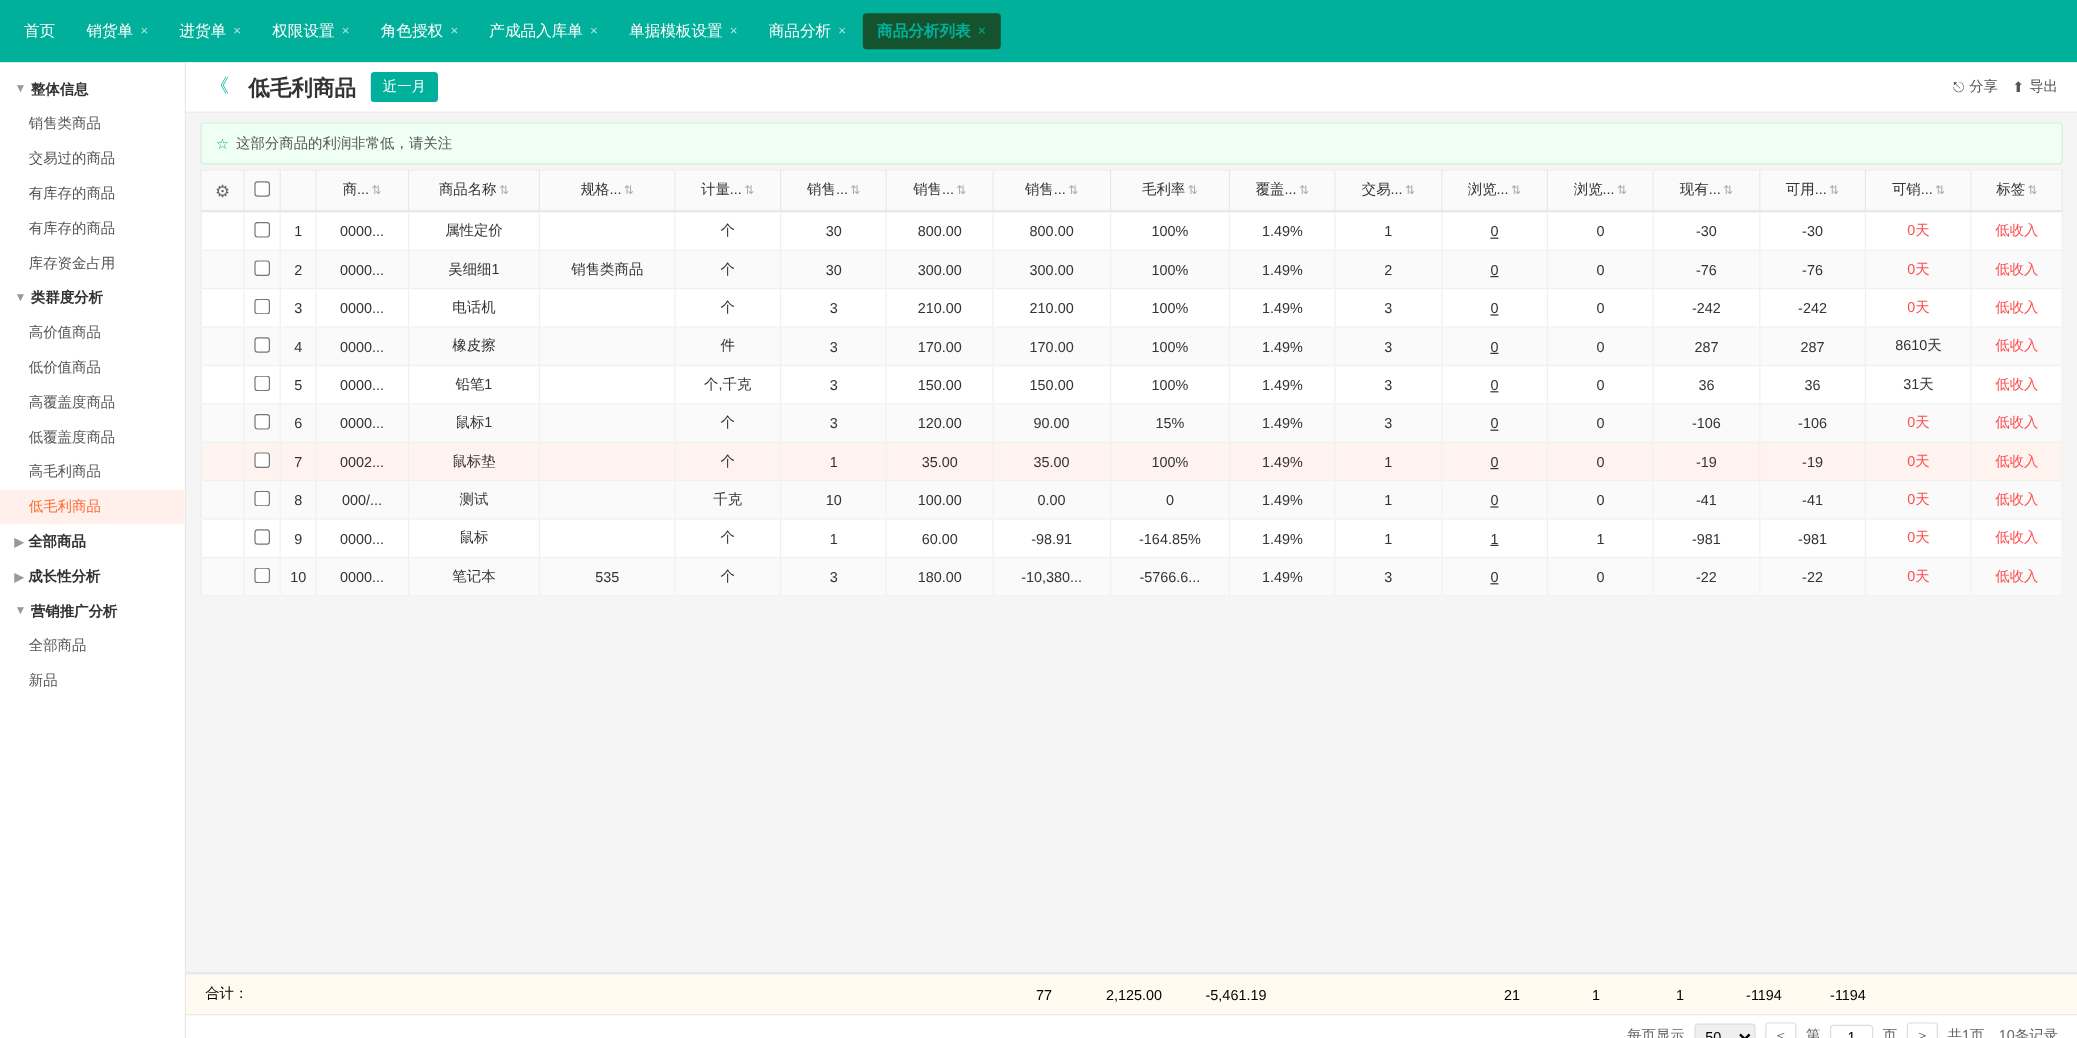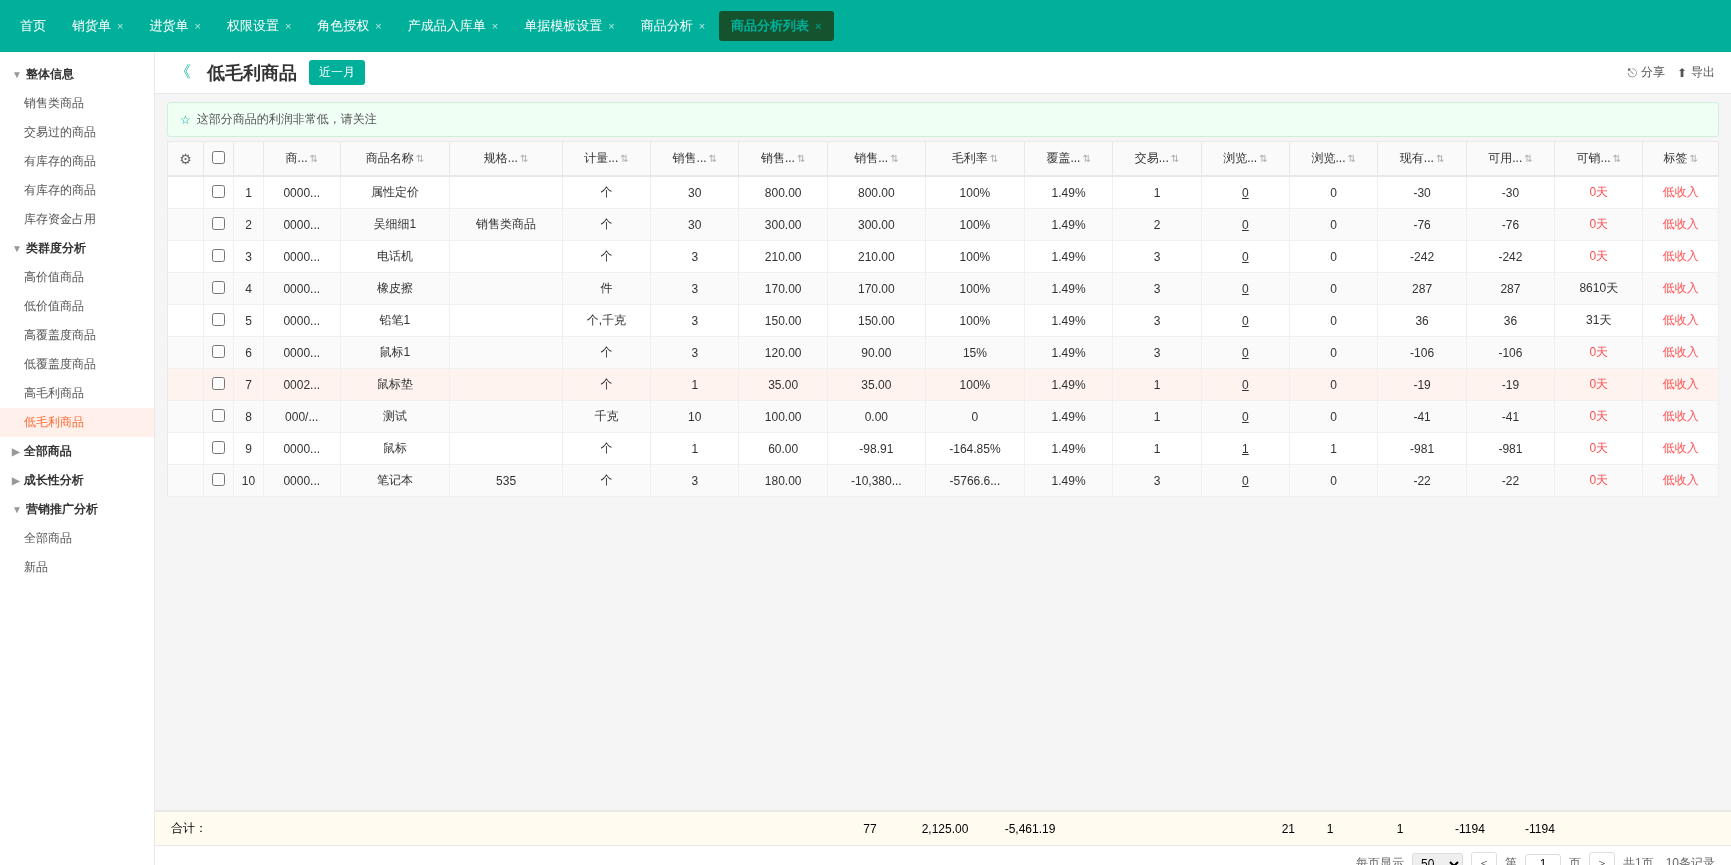--- a/index.html
+++ b/index.html
@@ -566,21 +566,21 @@
         <span style="width:30px;"></span>
         <span style="width:80px;"></span>
         <span style="width:100px;"></span>
         <span style="width:80px;"></span>
         <span style="width:70px;"></span>
         <span style="width:70px;text-align:center;">77</span>
         <span style="width:80px;text-align:center;">2,125.00</span>
         <span style="width:90px;text-align:center;">-5,461.19</span>
         <span style="width:80px;"></span>
         <span style="width:70px;"></span>
-        <span style="width:70px;text-align:right;">21</span>
+        <span style="width:70px;text-align:center;">21</span>
         <span style="width:70px;text-align:center;">1</span>
         <span style="width:70px;text-align:center;">1</span>
         <span style="width:70px;text-align:center;">-1194</span>
         <span style="width:70px;text-align:center;">-1194</span>
         <span style="width:70px;"></span>
         <span style="width:70px;"></span>
       </div>
     </div>
 
     <div class="pagination-bar">

